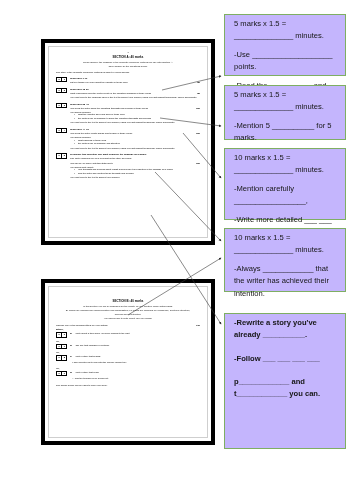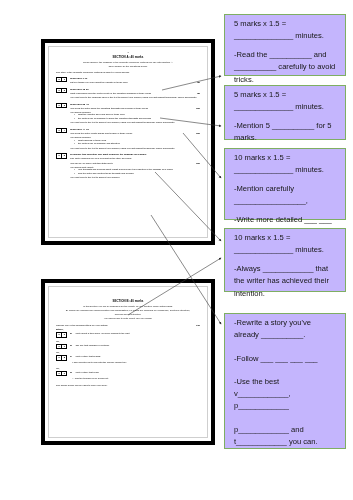--- a/index.html
+++ b/index.html
@@ -191,21 +191,21 @@
     line-height: 1.62;
     color: #161616;
   }
   .note p { margin: 0 0 6.5px 0; }
   .note p:last-child { margin-bottom: 0; }
 
   #note-1 { left: 224px; top: 14px; width: 122px; height: 62px; }
   #note-2 { left: 224px; top: 85px; width: 122px; height: 55px; }
   #note-3 { left: 224px; top: 148px; width: 122px; height: 72px; }
   #note-4 { left: 224px; top: 228px; width: 122px; height: 64px; }
-  #note-5 { left: 224px; top: 313px; width: 122px; height: 136px; }
+  #note-5 { left: 224px; top: 313px; width: 122px; height: 136px; font-weight: bold; }
   #note-5 p { margin-bottom: 11px; }
 
   
   #arrows {
     position: absolute;
     left: 0; top: 0;
     width: 353px; height: 500px;
     pointer-events: none;
   }
 </style>
@@ -395,20 +395,21 @@
     <line x1="162" y1="90" x2="221" y2="76" stroke="#3a3a3a" stroke-width="0.6" marker-end="url(#ah)"></line>
     <line x1="160" y1="118" x2="221" y2="126" stroke="#3a3a3a" stroke-width="0.6" marker-end="url(#ah)"></line>
     <line x1="183" y1="133" x2="221" y2="178" stroke="#3a3a3a" stroke-width="0.6" marker-end="url(#ah)"></line>
     <line x1="155" y1="172" x2="221" y2="241" stroke="#3a3a3a" stroke-width="0.6" marker-end="url(#ah)"></line>
     <line x1="151" y1="215" x2="221" y2="324" stroke="#3a3a3a" stroke-width="0.6" marker-end="url(#ah)"></line>
     <line x1="128" y1="315" x2="221" y2="258" stroke="#3a3a3a" stroke-width="0.6" marker-end="url(#ah)"></line>
   </svg>
 
   <div class="note" id="note-1">
     <p>5 marks x 1.5 = ______________ minutes.</p>
+    <p>-Use ___________________ points.</p>
     <p>-Read the __________ and __________ carefully to avoid tricks.</p>
   </div>
 
   <div class="note" id="note-2">
     <p>5 marks x 1.5 = ______________ minutes.</p>
     <p>-Mention 5 __________ for 5 marks.</p>
     <p>-Write mini -___ ___ ___ paragraphs.</p>
   </div>
 
   <div class="note" id="note-3">
@@ -419,17 +420,16 @@
   </div>
 
   <div class="note" id="note-4">
     <p>10 marks x 1.5 = ______________ minutes.</p>
     <p>-Always ____________ that the writer has achieved their intention.</p>
   </div>
 
   <div class="note" id="note-5">
     <p>-Rewrite a story you've already __________.</p>
     <p>-Follow ___ ___ ___ ___</p>
-    <p>-Use the best v____________, p____________</p>
     <p>p____________ and t____________ you can.</p>
   </div>
 
 </div>
 
 </body></html>

